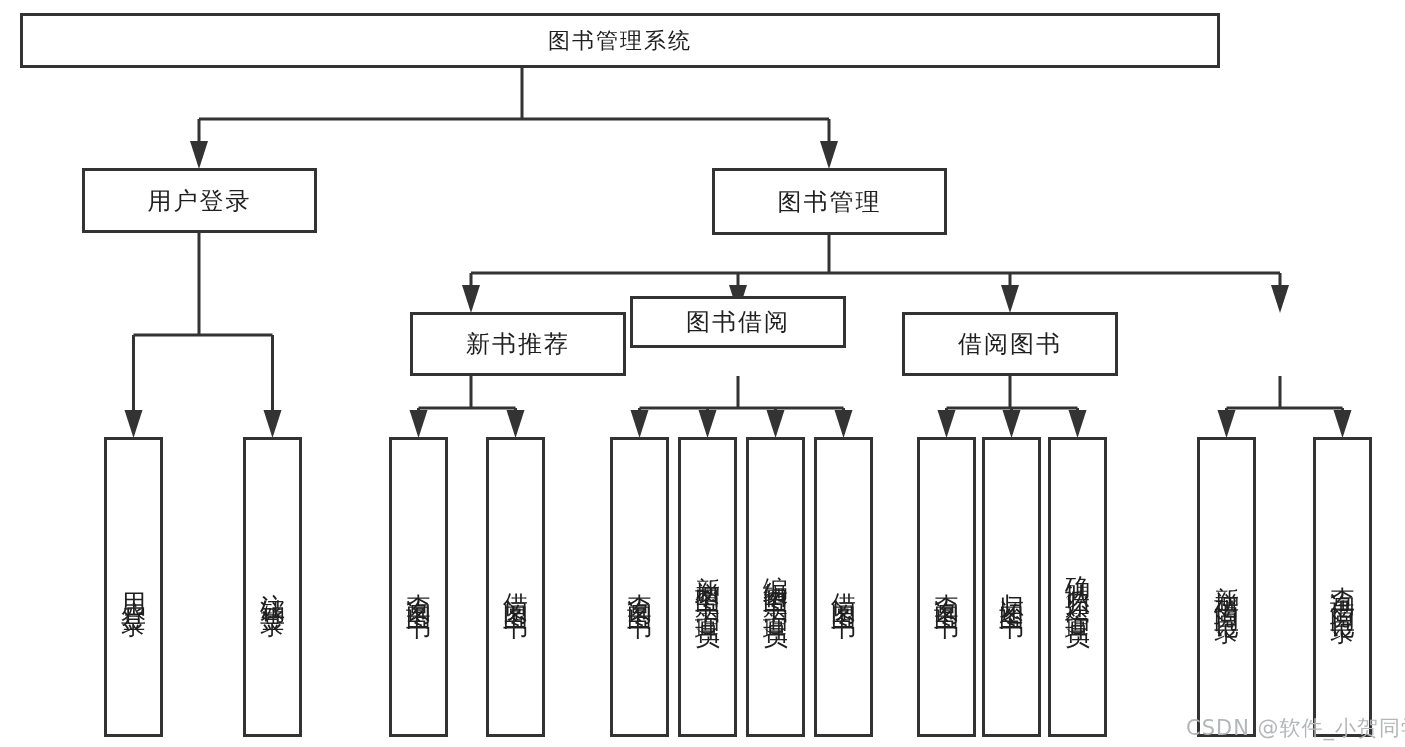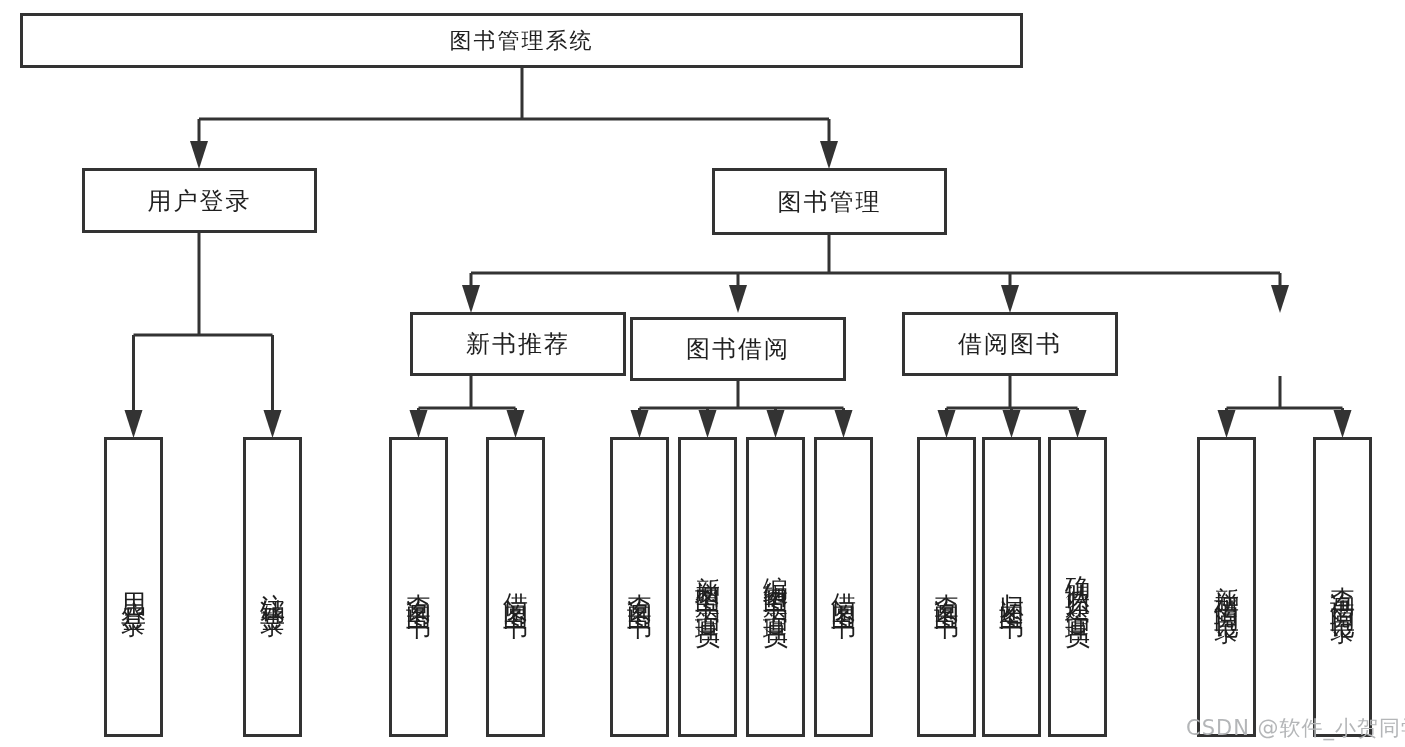--- a/index.html
+++ b/index.html
@@ -15,25 +15,25 @@
     position: absolute;
     box-sizing: border-box;
     border: 3px solid #333333;
     background: #ffffff;
     display: flex;
     align-items: center;
     justify-content: center;
     color: #1f1f1f;
   }
   .h-box { font-size: 24px; letter-spacing: 2px; white-space: nowrap; }
-  #n-root { left: 20px; top: 13px; width: 1003px; height: 55px; font-size: 22px; }
+  #n-root { left: 20px; top: 13px; width: 1200px; height: 55px; font-size: 22px; }
   #n-l2-0 { left: 82px;  top: 168px; width: 235px; height: 65px; }
   #n-l2-1 { left: 712px; top: 168px; width: 235px; height: 67px; }
   #n-l3-0 { left: 363px;  top: 312px; width: 216px; height: 64px; margin-left: 47px; }
-  #n-l3-1 { left: 630px;  top: 317px; width: 216px; height: 64px; }
+  #n-l3-1 { left: 630px;  top: 296px; width: 216px; height: 52px; }
   #n-l3-2 { left: 902px;  top: 312px; width: 216px; height: 64px; }
   #n-l3-3 { left: 1172px; top: 312px; width: 216px; height: 64px; }
   .leaf {
     top: 437px;
     width: 59px;
     height: 300px;
     writing-mode: vertical-rl;
     text-orientation: mixed;
     font-size: 25px;
     letter-spacing: 7px;

